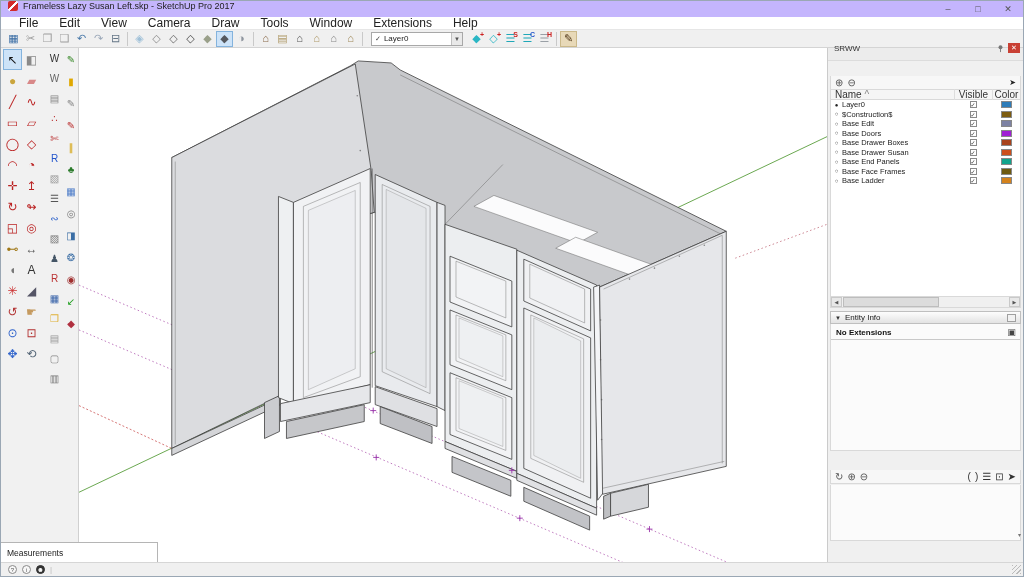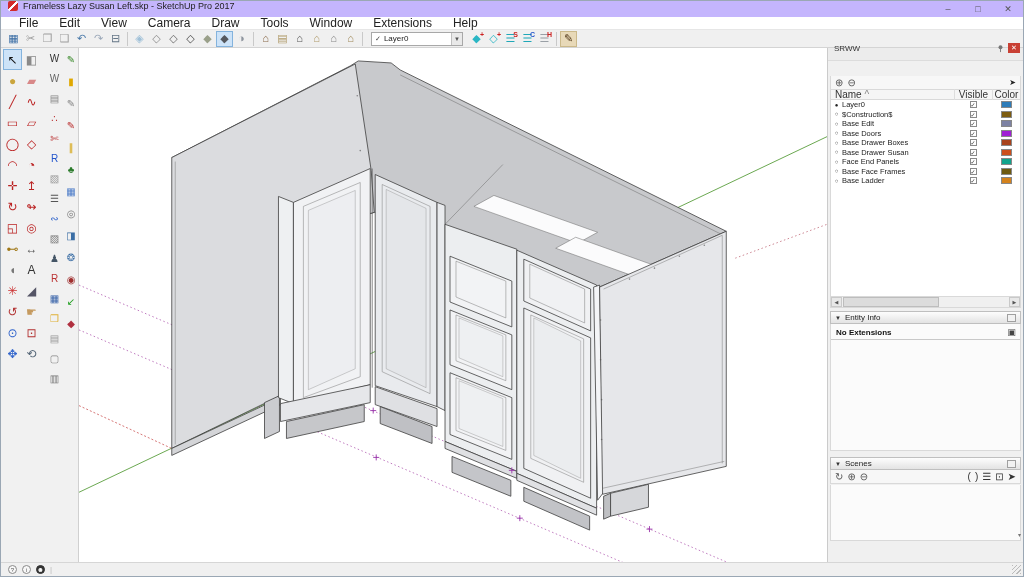--- a/index.html
+++ b/index.html
@@ -612,21 +612,21 @@
             <span class="nm">Base Drawer Susan</span>
             <span class="vis">
               <span class="cb">✓</span>
             </span>
             <span class="col">
               <span class="swatch" style="background: rgb(204, 78, 28);"></span>
             </span>
           </div>
           <div class="lrow">
             <span class="rad">○</span>
-            <span class="nm">Face End Panels</span>
+            <span class="nm">Base End Panels</span>
             <span class="vis">
               <span class="cb">✓</span>
             </span>
             <span class="col">
               <span class="swatch" style="background: rgb(17, 163, 141);"></span>
             </span>
           </div>
           <div class="lrow">
             <span class="rad">○</span>
             <span class="nm">Base Face Frames</span>
@@ -659,25 +659,20 @@
         <span class="cap">Entity Info</span>
         <span class="mini"></span>
       </div>
       <div class="eibody" style="top:276px; height:127px">
         <div class="noselrow">
           <span class="nosel">No Extensions</span>
           <span style="font-size:9px;color:#444">▣</span>
         </div>
       </div>
 
-      <div class="rollhdr" style="top:409px">
-        <span class="arr">▼</span>
-        <span class="cap">Scenes</span>
-        <span class="mini"></span>
-      </div>
       <div class="ptool" style="top:422px">
         <span style="display:flex;gap:4px">
 
         <span class="ic">↻</span>
             <span class="ic">⊕</span>
             <span class="ic">⊖</span>
           </span>
         <span class="right">
 
         <span class="ic" style="color:#333">(</span>
@@ -685,20 +680,23 @@
             <span class="ic" style="color:#333">☰</span>
             <span class="ic" style="color:#333">⊡</span>
             <span class="ic" style="color:#333">➤</span>
           </span>
       </div>
       <div class="scbody" style="top:437px; height:56px"></div>
       <div class="traychev">▾</div>
     </div>
   </div>
 
+  <div class="measurements">
+    <span>Measurements</span>
+  </div>
 
   <div class="statusbar">
     <span style="display:flex;gap:5px;align-items:center">
 
     <span class="sicon" data-dark="0">?</span>
         <span class="sicon" data-dark="0">i</span>
         <span class="sicon" data-dark="1">☻</span>
       </span>
     <span class="ssep">|</span>
     <span class="grip"></span>

